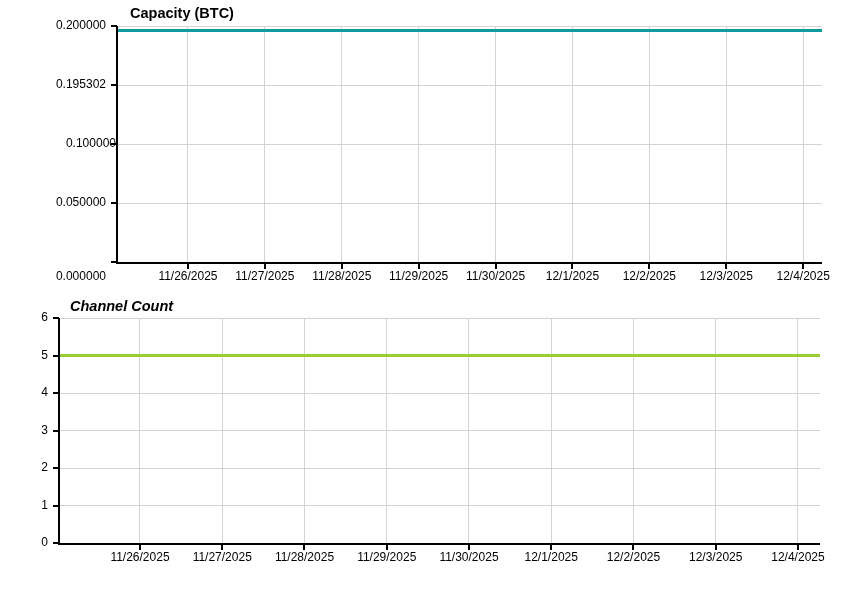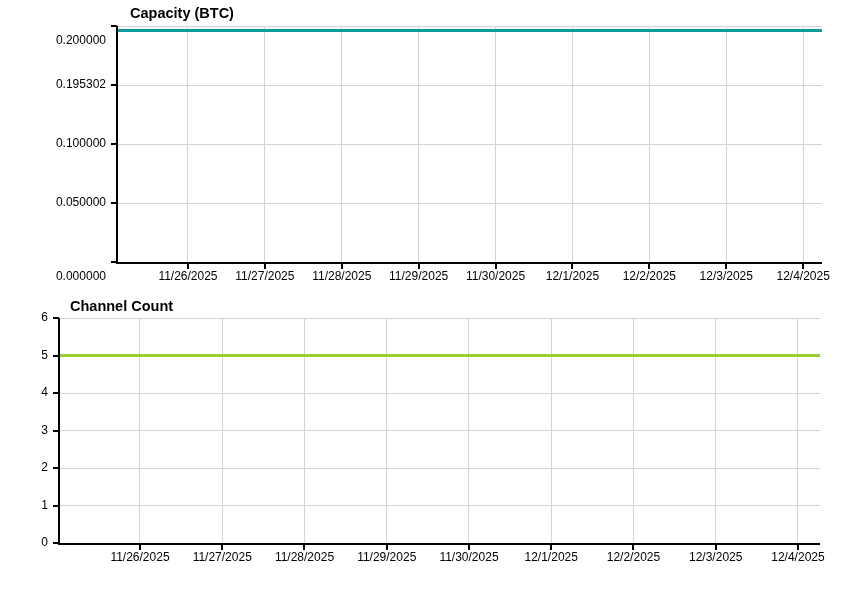--- a/index.html
+++ b/index.html
@@ -17,21 +17,21 @@
   #chart-1 { top: 293px; height: 307px; }
   .chart-title {
     position: absolute;
     margin: 0;
     font-size: 14.5px;
     font-weight: bold;
     color: #000000;
     white-space: nowrap;
   }
   #chart-0 .chart-title { left: 130px; top: 5px; }
-  #chart-1 .chart-title { left: 70px; top: 5px; }
+  #chart-1 .chart-title { left: 70px; top: 5px; font-style: italic; }
   .plot-layer { position: absolute; left: 0; top: 0; right: 0; bottom: 0; }
   .grid-h, .grid-v { position: absolute; background: #d3d3d3; }
   .axis-line { position: absolute; background: #000000; }
   .tick-mark { position: absolute; background: #000000; }
   .y-tick-label {
     position: absolute;
     font-size: 12px;
     line-height: 15px;
     text-align: right;
     white-space: nowrap;
@@ -50,27 +50,27 @@
 </head>
 <body>
 
 <div id="screen">
 
   <section class="chart" id="chart-0">
     <h2 class="chart-title">Capacity (BTC)</h2>
     <div class="plot-layer">
         <div class="grid-h" style="left: 118px; top: 25.5px; width: 704px; height: 1px; background: rgb(211, 211, 211);"></div>
         <div class="tick-mark" style="left: 111px; top: 25px; width: 6px; height: 2px;"></div>
-        <div class="y-tick-label" style="left: 0px; width: 106px; top: 33px;">0.200000</div>
+        <div class="y-tick-label" style="left: 0px; width: 106px; top: 18px;">0.200000</div>
         <div class="grid-h" style="left: 118px; top: 84.5px; width: 704px; height: 1px; background: rgb(211, 211, 211);"></div>
         <div class="tick-mark" style="left: 111px; top: 84px; width: 6px; height: 2px;"></div>
         <div class="y-tick-label" style="left: 0px; width: 106px; top: 77px;">0.195302</div>
         <div class="grid-h" style="left: 118px; top: 143.5px; width: 704px; height: 1px; background: rgb(211, 211, 211);"></div>
         <div class="tick-mark" style="left: 111px; top: 143px; width: 6px; height: 2px;"></div>
-        <div class="y-tick-label" style="left: 0px; width: 106px; top: 136px;">0.100000</div>
+        <div class="y-tick-label" style="left: 10px; width: 106px; top: 136px;">0.100000</div>
         <div class="grid-h" style="left: 118px; top: 202.5px; width: 704px; height: 1px; background: rgb(211, 211, 211);"></div>
         <div class="tick-mark" style="left: 111px; top: 202px; width: 6px; height: 2px;"></div>
         <div class="y-tick-label" style="left: 0px; width: 106px; top: 195px;">0.050000</div>
         <div class="tick-mark" style="left: 111px; top: 261px; width: 6px; height: 2px;"></div>
         <div class="y-tick-label" style="left: 0px; width: 106px; top: 269px;">0.000000</div>
         <div class="grid-v" style="left: 187.478px; top: 26px; width: 1px; height: 236px; background: rgb(211, 211, 211);"></div>
         <div class="tick-mark" style="left: 186.978px; top: 262px; width: 2px; height: 7px;"></div>
         <div class="x-tick-label" style="left: 142.978px; width: 90px; top: 269px;">11/26/2025</div>
         <div class="grid-v" style="left: 264.376px; top: 26px; width: 1px; height: 236px; background: rgb(211, 211, 211);"></div>
         <div class="tick-mark" style="left: 263.876px; top: 262px; width: 2px; height: 7px;"></div>

